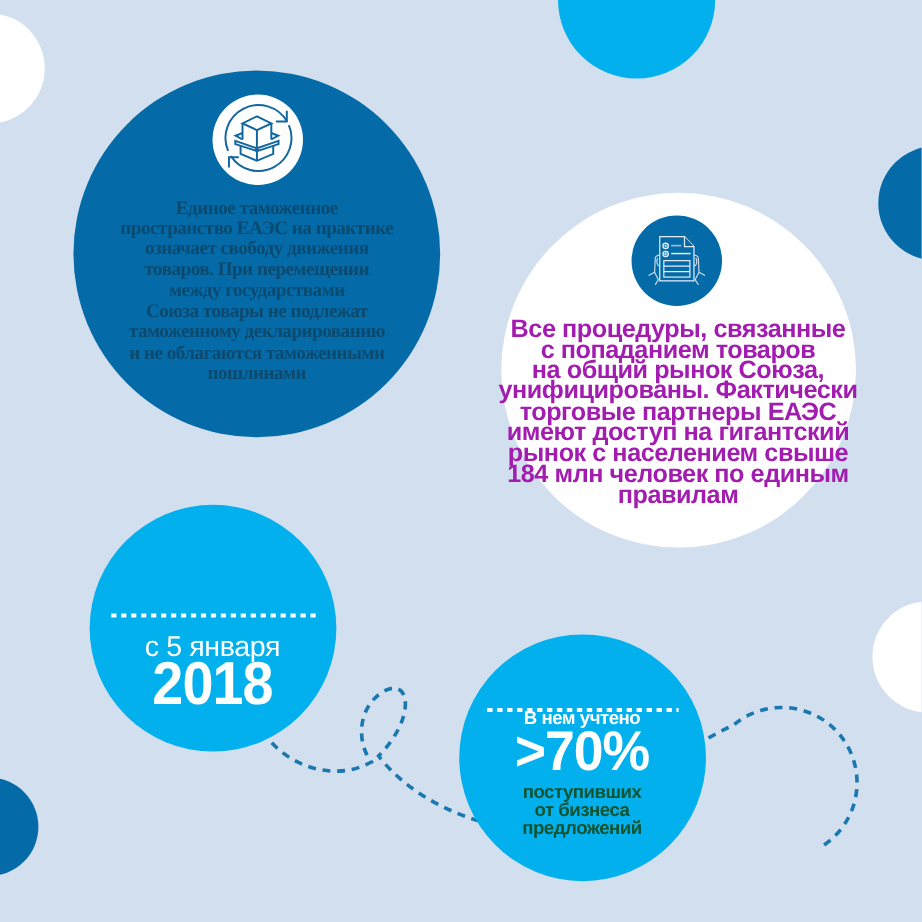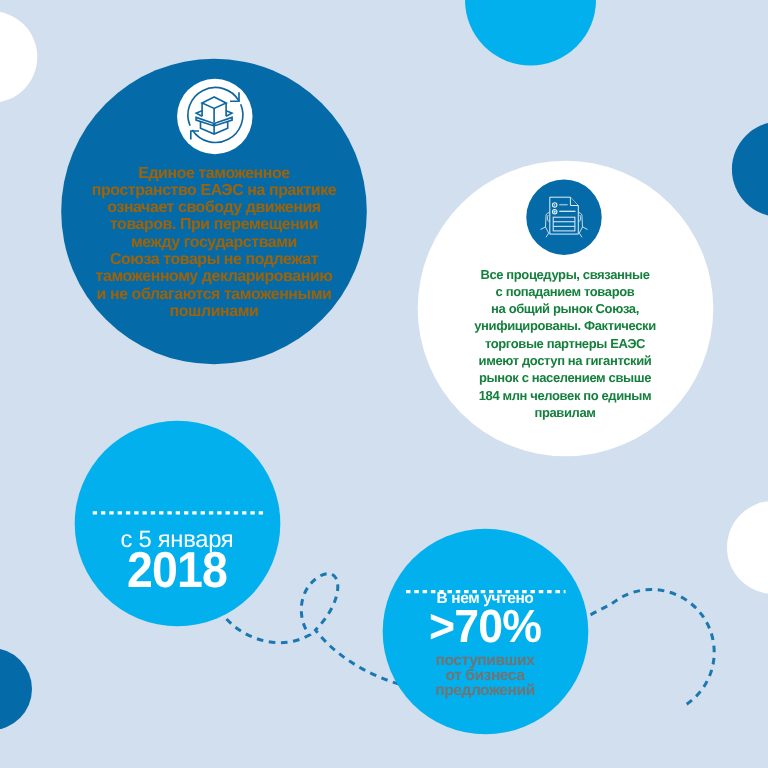--- a/index.html
+++ b/index.html
@@ -3,29 +3,29 @@
 <meta charset="utf-8">
 <style>
   html,body{margin:0;padding:0;}
   body{width:768px;height:768px;overflow:hidden;background:#d2dfef;
        font-family:"Liberation Sans",sans-serif;-webkit-font-smoothing:antialiased;}
   #stage{position:relative;width:768px;height:768px;overflow:hidden;background:#d2dfef;}
   svg.layer{position:absolute;left:0;top:0;width:768px;height:768px;}
   .txt{position:absolute;text-align:center;font-weight:bold;white-space:pre-line;
        -webkit-font-smoothing:antialiased;text-rendering:geometricPrecision;
        transform:translateZ(0);will-change:opacity;opacity:0.999;}
-  #c1txt{left:50px;top:164.5px;width:328px;font-size:15.9px;line-height:17.3px;color:#a16207;letter-spacing:-0.4px;}
-  #c2txt{left:400px;top:265.5px;width:330px;font-size:13px;line-height:17.3px;color:#15803d;letter-spacing:-0.38px;}
+  #c1txt{left:50px;top:164.5px;width:328px;font-size:15.9px;line-height:17.3px;color:#0c4a6e;letter-spacing:-0.4px;font-family:Liberation Serif, serif;}
+  #c2txt{left:400px;top:265.5px;width:330px;font-size:21px;line-height:17.3px;color:#a21caf;letter-spacing:-0.38px;}
   #c3top{left:77px;top:453px;width:200px;font-size:15.8px;line-height:16px;color:#fff;letter-spacing:-0.4px;}
   #c3date{left:77px;top:528px;width:200px;font-size:23.8px;line-height:24px;color:#fff;letter-spacing:-0.3px;font-weight:normal;}
   #c3year{left:77px;top:546px;width:200px;font-size:50.5px;line-height:48px;color:#fff;letter-spacing:-0.9px;transform:scaleX(0.92);}
   #c3suf{left:77px;top:593px;width:200px;font-size:15.8px;line-height:16px;color:#fff;letter-spacing:-0.4px;}
   #c4top{left:385px;top:562.5px;width:200px;font-size:15.5px;line-height:16px;color:#fff;letter-spacing:-0.4px;margin-top:28px;}
   #c4val{left:385px;top:604px;width:200px;font-size:46.5px;line-height:44px;color:#fff;letter-spacing:-0.9px;transform:scaleX(0.96);}
-  #c4bot{left:385px;top:652.5px;width:200px;font-size:15.5px;line-height:15.15px;color:#737373;letter-spacing:-0.4px;}
+  #c4bot{left:385px;top:652.5px;width:200px;font-size:15.5px;line-height:15.15px;color:#14532d;letter-spacing:-0.4px;}
 
 </style>
 </head>
 <body>
 
 <div id="stage">
 
  <svg class="layer" viewBox="0 0 768 768">
    <circle cx="-8.5" cy="57" r="45.8" fill="#ffffff"></circle>
    <circle cx="530.5" cy="0" r="65.5" fill="#02b0ed"></circle>

